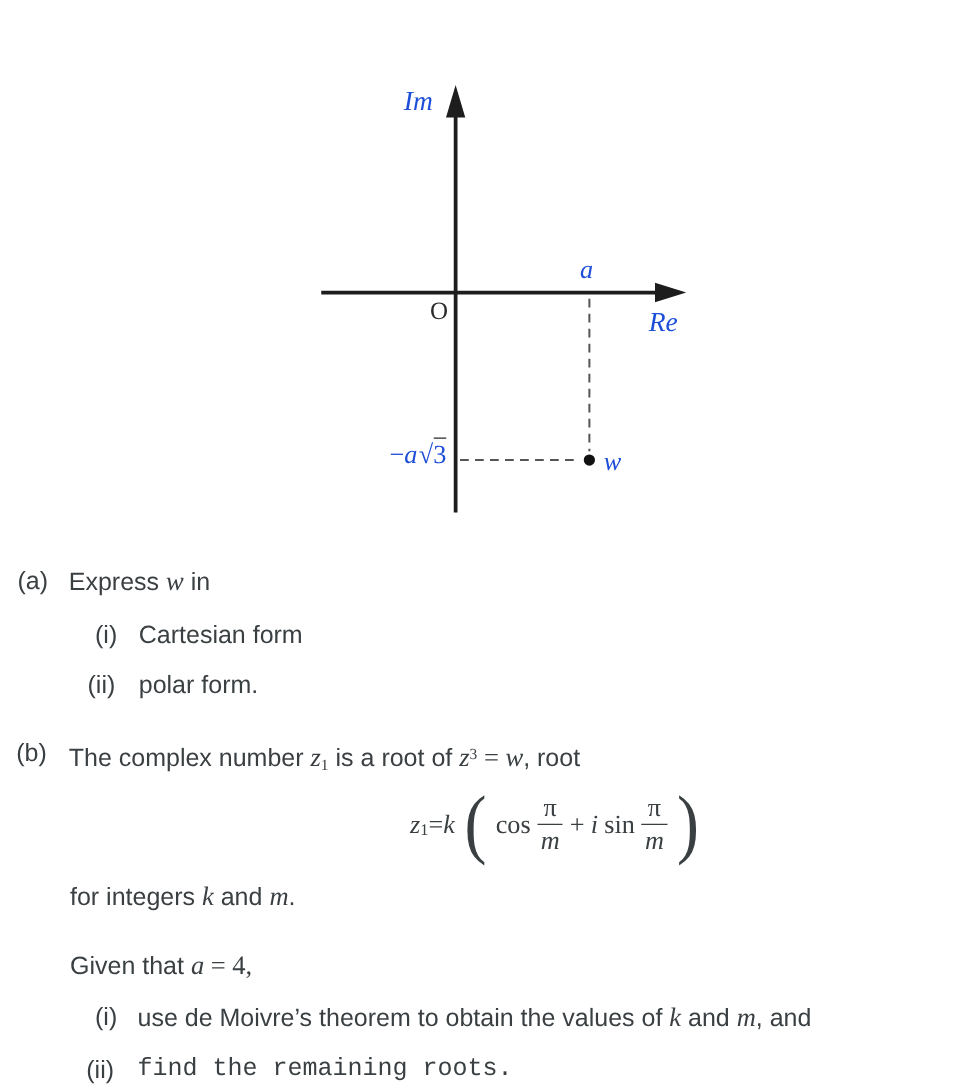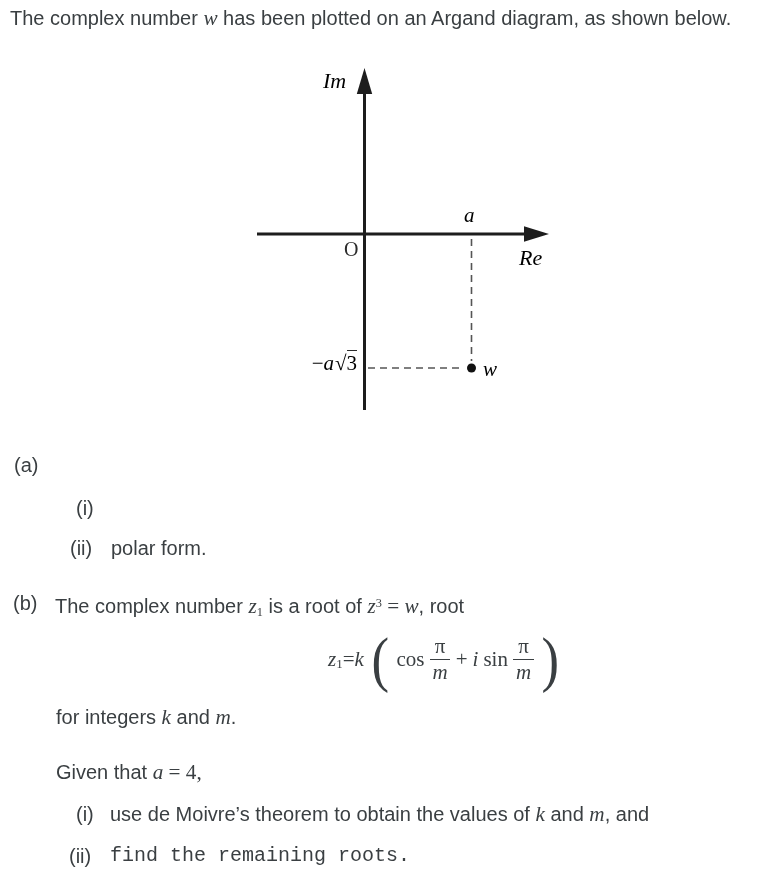--- a/index.html
+++ b/index.html
@@ -9,21 +9,21 @@
   }
   .abs{position:absolute;white-space:nowrap;}
   .line{font-size:20px;line-height:26px;}
   .title{font-size:20px;line-height:26px;}
   
   .mi{font-family:"Liberation Serif","DejaVu Serif",serif;font-style:italic;font-size:1.06em;}
   .mr{font-family:"Liberation Serif","DejaVu Serif",serif;font-style:normal;font-size:1.06em;}
   .sub{font-family:"Liberation Serif","DejaVu Serif",serif;font-style:normal;font-size:0.62em;vertical-align:-0.28em;}
   .sup{font-family:"Liberation Serif","DejaVu Serif",serif;font-style:normal;font-size:0.62em;vertical-align:0.45em;}
   
-  .dlbl{font-family:"Liberation Serif","DejaVu Serif",serif;font-style:italic;font-size:22px;color:#000000;}
+  .dlbl{font-family:"Liberation Serif","DejaVu Serif",serif;font-style:italic;font-size:22px;color:#1d4ed8;}
   .dlbl-up{font-family:"Liberation Serif","DejaVu Serif",serif;font-style:normal;font-size:20px;color:#2b2b2b;}
   .yval{text-align:right;font-size:21px;}
   .radical{font-style:normal;margin-left:1px;}
   .radicand{font-style:normal;border-top:1.6px solid #2b2b2b;padding-top:0px;}
   
   .formula{
     position:absolute;display:flex;align-items:center;
     font-family:"Liberation Serif","DejaVu Serif",serif;font-size:21px;color:#3a3f42;
   }
   .formula .mi{font-size:21px;}
@@ -33,23 +33,20 @@
   .frac .num{padding:0 5px 1px 5px;border-bottom:1.7px solid #3a3f42;}
   .frac .den{padding:1px 5px 0 5px;}
   .gap-l{margin-left:5px;}
   .gap-r{margin-right:5px;}
 </style>
 </head>
 <body>
 
 <div class="page">
 
-  <div class="abs title" style="left:10px;top:5px;">
-    <span>The complex number </span><span class="mi">w</span><span> has been plotted on an Argand diagram, as shown below.</span>
-  </div>
 
   <div class="abs" style="left:0;top:0;width:768px;height:440px;">
     <svg width="768" height="440" viewBox="0 0 768 440" style="position:absolute;left:0;top:0;">
 
       <line x1="364.5" y1="88" x2="364.5" y2="410" stroke="#1d1d1d" stroke-width="3"></line>
       <path d="M364.5 68 L356.8 94 L372.2 94 Z" fill="#1d1d1d"></path>
 
       <line x1="257" y1="234" x2="530" y2="234" stroke="#1d1d1d" stroke-width="3"></line>
       <path d="M549 234 L524 226.2 L524 241.8 Z" fill="#1d1d1d"></path>
 
@@ -60,21 +57,25 @@
     </svg>
     <span class="abs dlbl" style="left:323px;top:68px;">Im</span>
     <span class="abs dlbl" style="left:519px;top:245px;">Re</span>
     <span class="abs dlbl-up" style="left:344px;top:238px;">O</span>
     <span class="abs dlbl" style="left:464px;top:203px;font-size:21px;">a</span>
     <span class="abs dlbl" style="left:483px;top:357px;font-size:21px;">w</span>
     <span class="abs dlbl yval" style="left:275px;top:351px;width:82px;"><span class="radical">−</span><span>a</span><span class="radical">√</span><span class="radicand">3</span></span>
   </div>
 
   <span class="abs line" style="left:14px;top:452px;">(a)</span>
+  <div class="abs line" style="left:55px;top:452px;">
+    <span>Express </span><span class="mi">w</span><span> in</span>
+  </div>
   <span class="abs line" style="left:76px;top:495px;">(i)</span>
+  <span class="abs line" style="left:111px;top:495px;">Cartesian form</span>
   <span class="abs line" style="left:70px;top:535px;">(ii)</span>
   <span class="abs line" style="left:111px;top:535px;text-align:right;">polar form.</span>
 
   <span class="abs line" style="left:13px;top:590px;">(b)</span>
   <div class="abs line" style="left:55px;top:590px;">
     <span>The complex number </span><span class="mi">z</span><span class="sub">1</span><span> is a root of </span><span class="mi">z</span><span class="sup">3</span><span class="mr"> = </span><span class="mi">w</span><span>, root</span>
   </div>
 
   <div class="formula" style="left:328px;top:622px;height:74px;">
     <span class="mi">z</span>

